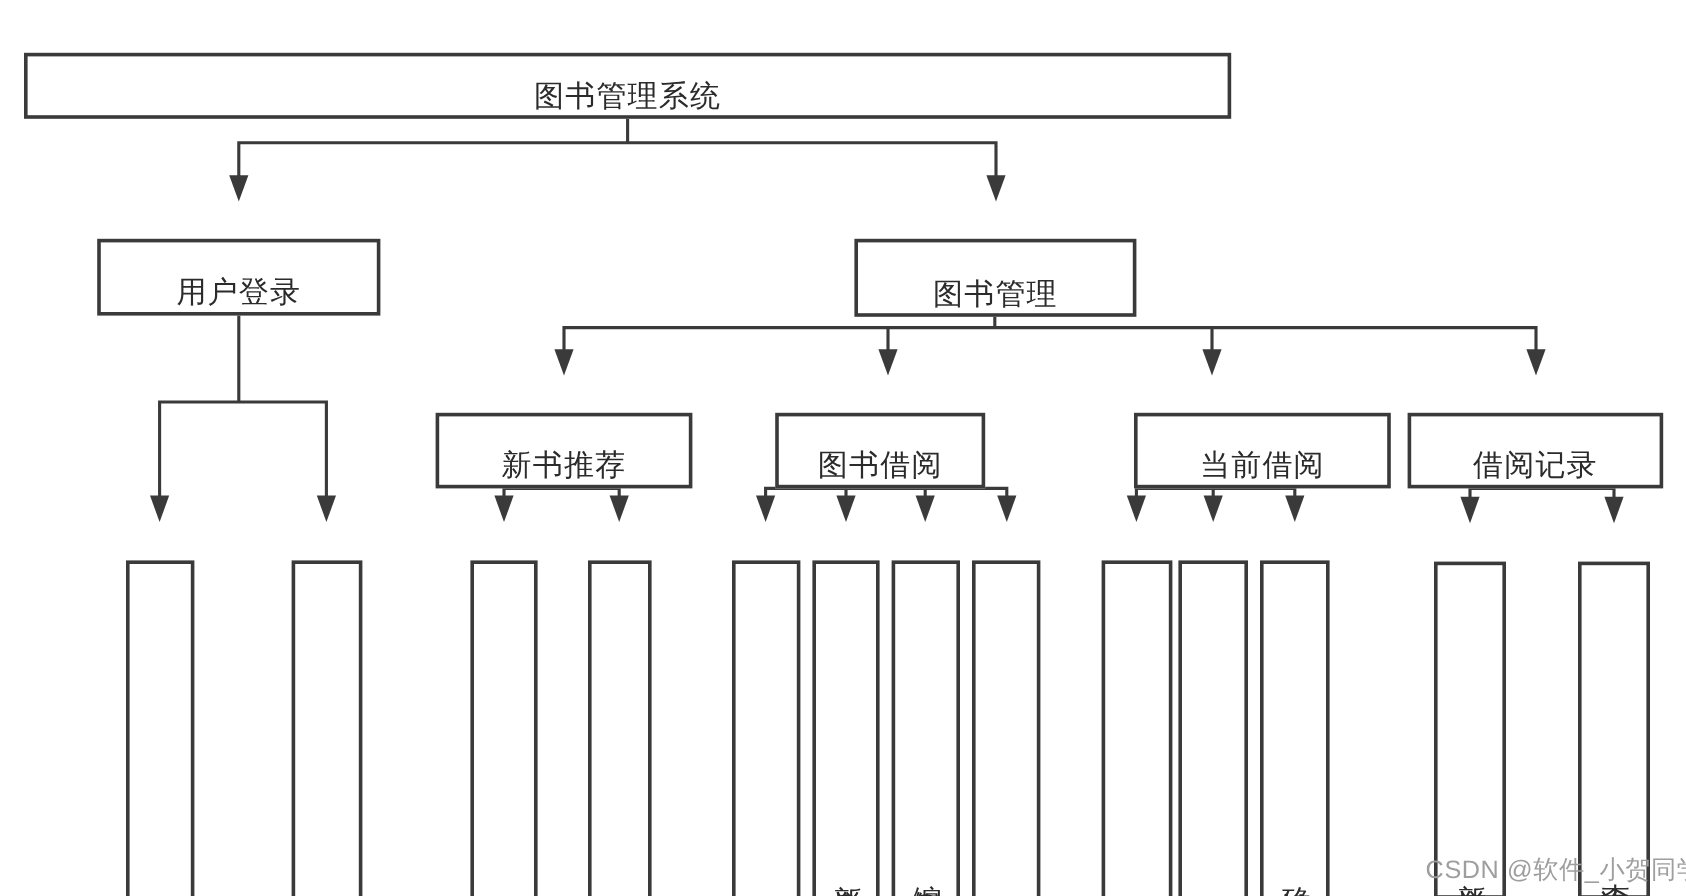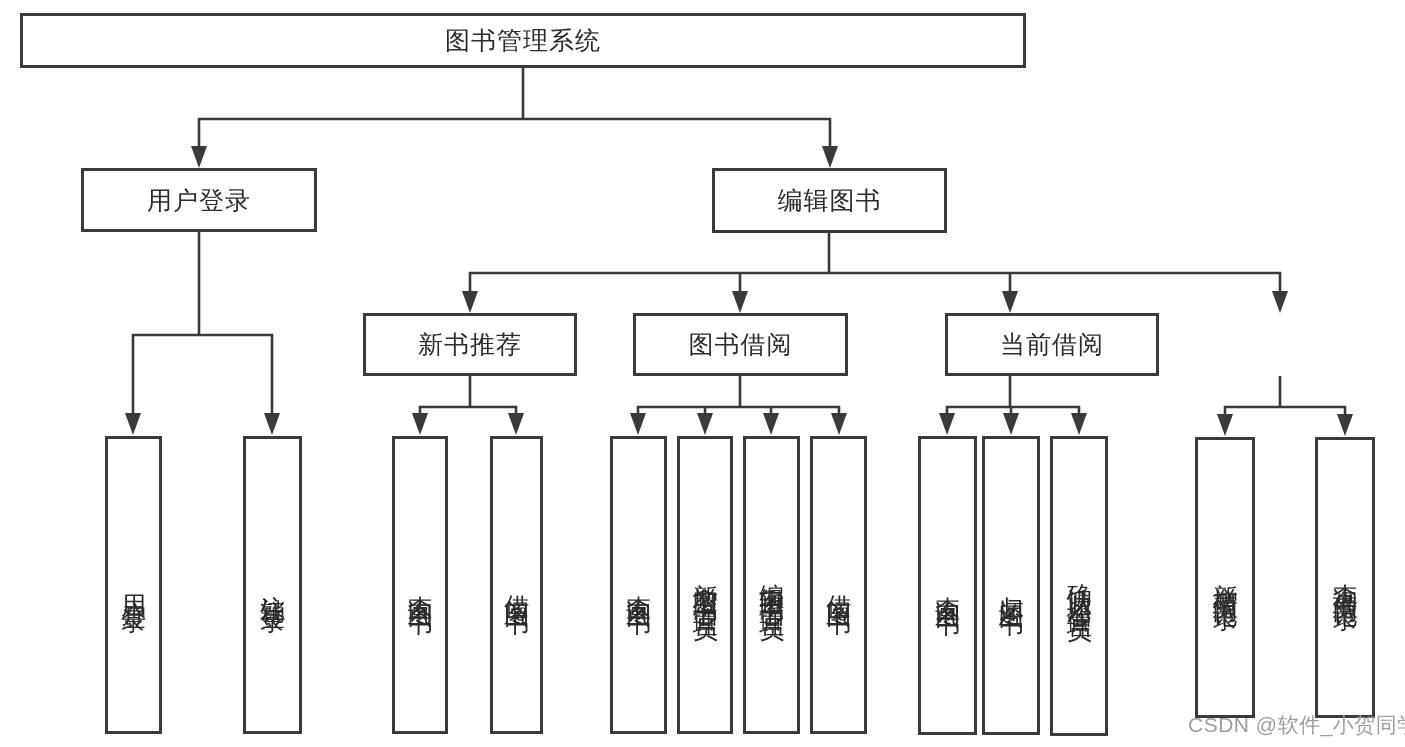--- a/index.html
+++ b/index.html
@@ -32,27 +32,28 @@
   .wires polygon {
     fill: #3a3a3a;
     stroke: none;
   }
   .box {
     position: absolute;
     box-sizing: border-box;
     background: #ffffff;
     border: 3px solid #3a3a3a;
     display: flex;
-    align-items: center;
+    align-items: flex-end;
     justify-content: center;
     z-index: 2;
     font-size: 25px;
     letter-spacing: 1px;
     color: #2b2b2b;
     white-space: nowrap;
+    margin-top: 31px;
   }
   .leaf span {
     writing-mode: vertical-rl;
     text-orientation: mixed;
     letter-spacing: 5px;
     line-height: 1.1;
     white-space: nowrap;
   }
   .watermark {
     position: absolute;
@@ -115,31 +116,34 @@
   </svg>
 
   <div class="box" style="left:20px; top:13px; width:1006px; height:55px;">
     <span>图书管理系统</span>
   </div>
 
   <div class="box" style="left:81px; top:168px; width:236px; height:64px;">
     <span>用户登录</span>
   </div>
   <div class="box" style="left:712px; top:168px; width:235px; height:65px;">
-    <span>编辑图书</span>
+    <span>图书管理</span>
   </div>
 
   <div class="box" style="left:363px; top:313px; width:214px; height:63px;font-family:Liberation Mono, monospace;">
     <span>新书推荐</span>
   </div>
-  <div class="box" style="left:633px; top:313px; width:215px; height:63px;">
+  <div class="box" style="left:646px; top:313px; width:175px; height:63px;">
     <span>图书借阅</span>
   </div>
   <div class="box" style="left:945px; top:313px; width:214px; height:63px;">
     <span>当前借阅</span>
+  </div>
+  <div class="box" style="left:1173px; top:313px; width:213px; height:63px;">
+    <span>借阅记录</span>
   </div>
 
   <div class="box leaf" style="left:105px; top:436px; width:57px; height:298px;">
     <span>用户登录</span>
   </div>
   <div class="box leaf" style="left:243px; top:436px; width:59px; height:298px;">
     <span>注销登录</span>
   </div>
 
   <div class="box leaf" style="left:392px; top:436px; width:56px; height:298px;">

